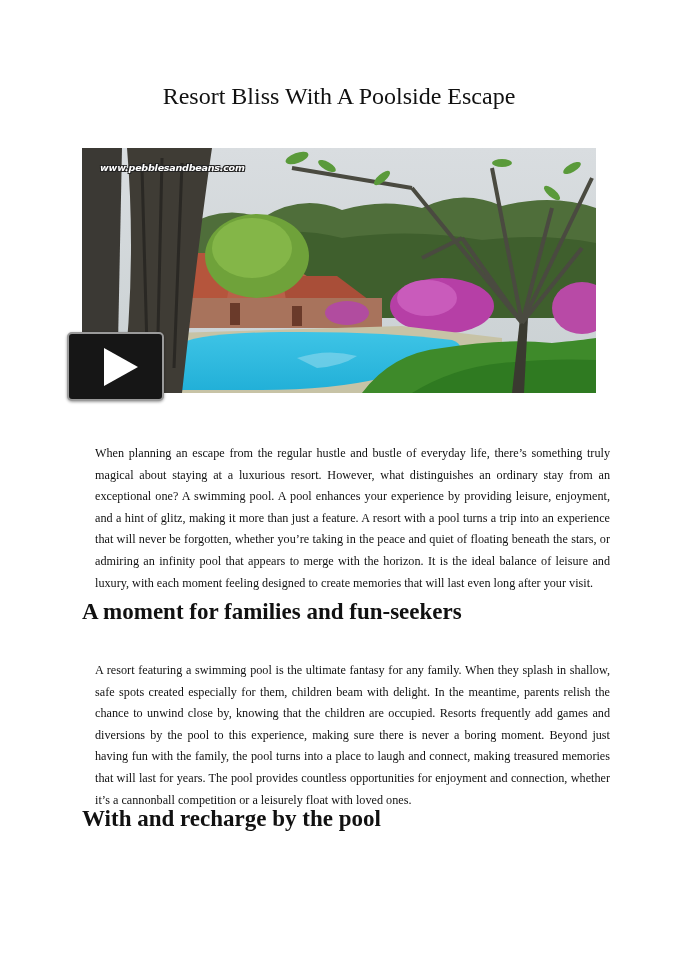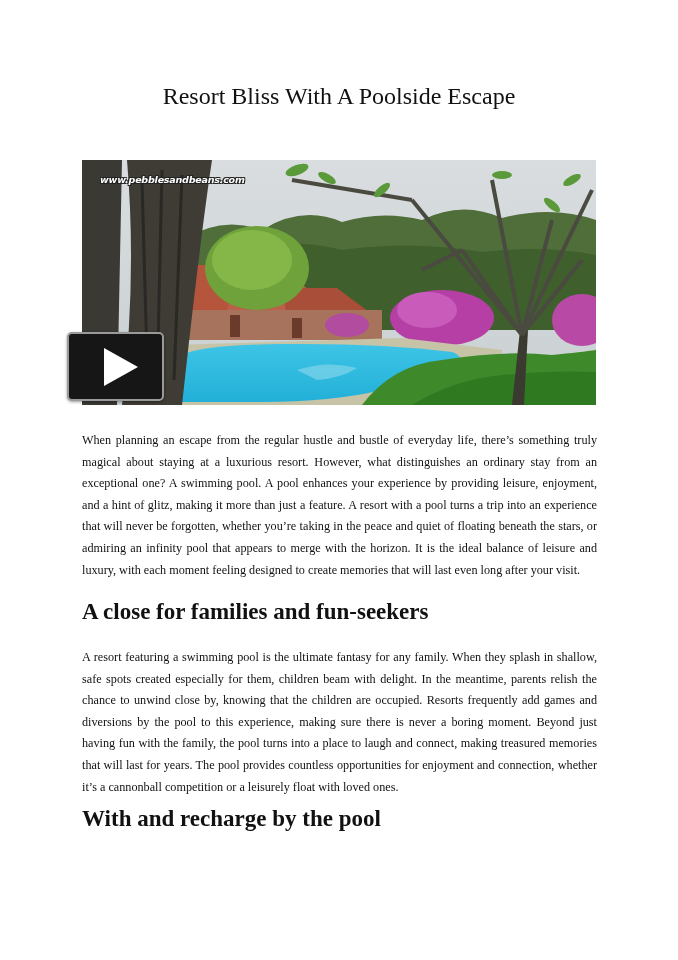--- a/index.html
+++ b/index.html
@@ -1,23 +1,23 @@
 <!DOCTYPE html>
 <html><head>
   <meta charset="utf-8">
   <style>
     html, body { margin: 0; padding: 0; background: #ffffff; }
     body { width: 678px; height: 960px; position: relative; overflow: hidden; font-family: "Liberation Serif", "DejaVu Serif", serif; color: #111; }
     .title { position: absolute; top: 80px; left: 0; width: 678px; text-align: center; font-size: 24px; font-weight: normal; margin: 0; line-height: 32px; }
-    .photo { position: absolute; left: 82px; top: 148px; width: 514px; height: 245px; overflow: hidden; background: #cfd6d9; margin-top: 12px; }
+    .photo { position: absolute; left: 82px; top: 148px; width: 514px; height: 245px; overflow: hidden; background: #cfd6d9; }
     .photo svg { display: block; }
     .watermark { position: absolute; left: 18px; top: 14px; font-family: "DejaVu Sans", sans-serif; font-weight: bold; font-style: italic; font-size: 9.5px; color: #fff; text-shadow: -1px -1px 0 #222, 1px -1px 0 #222, -1px 1px 0 #222, 1px 1px 0 #222; letter-spacing: -0.2px; }
     .play-btn { position: absolute; left: 67px; top: 332px; width: 97px; height: 69px; background: #161616; border: 2px solid #9a9a9a; border-radius: 5px; box-sizing: border-box; box-shadow: 0 1px 3px rgba(0,0,0,0.4); cursor: pointer; }
     .play-btn .tri { position: absolute; left: 35px; top: 14px; width: 0; height: 0; border-top: 19px solid transparent; border-bottom: 19px solid transparent; border-left: 34px solid #ffffff; }
-    .para { position: absolute; left: 82px; width: 515px; font-size: 12.2px; line-height: 21.6px; text-align: justify; margin: 0; }
+    .para { position: absolute; left: 82px; width: 515px; font-size: 12.2px; line-height: 21.6px; text-align: justify; margin: 13px; }
     .p1 { top: 430px; }
     .h2 { position: absolute; left: 82px; margin: 0; font-weight: bold; font-size: 23px; line-height: 30px; }
     .h2a { top: 597px; }
     .p2 { top: 647px; }
     .h2b { top: 804px; }
   </style>
 </head>
 <body>
 
 <h1 class="title">Resort Bliss With A Poolside Escape</h1>
@@ -79,16 +79,16 @@
   </svg>
   <span class="watermark">www.pebblesandbeans.com</span>
 </div>
 
 <div class="play-btn">
   <span class="tri"></span>
 </div>
 
 <p class="para p1">When planning an escape from the regular hustle and bustle of everyday life, there’s something truly magical about staying at a luxurious resort. However, what distinguishes an ordinary stay from an exceptional one? A swimming pool. A pool enhances your experience by providing leisure, enjoyment, and a hint of glitz, making it more than just a feature. A resort with a pool turns a trip into an experience that will never be forgotten, whether you’re taking in the peace and quiet of floating beneath the stars, or admiring an infinity pool that appears to merge with the horizon. It is the ideal balance of leisure and luxury, with each moment feeling designed to create memories that will last even long after your visit.</p>
 
-<h2 class="h2 h2a">A close for families and fun-seekers</h2>
+<h2 class="h2 h2a">A moment for families and fun-seekers</h2>
 <p class="para p2">A resort featuring a swimming pool is the ultimate fantasy for any family. When they splash in shallow, safe spots created especially for them, children beam with delight. In the meantime, parents relish the chance to unwind close by, knowing that the children are occupied. Resorts frequently add games and diversions by the pool to this experience, making sure there is never a boring moment. Beyond just having fun with the family, the pool turns into a place to laugh and connect, making treasured memories that will last for years. The pool provides countless opportunities for enjoyment and connection, whether it’s a cannonball competition or a leisurely float with loved ones.</p>
 
 <h2 class="h2 h2b">With and recharge by the pool</h2>
 
 </body></html>

